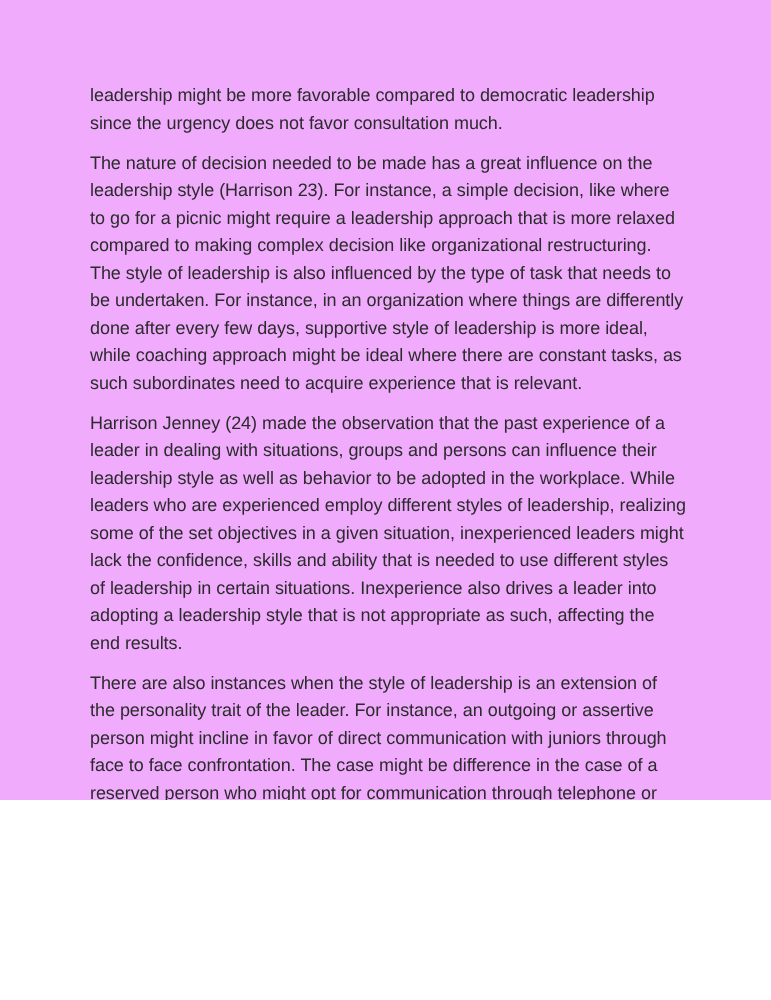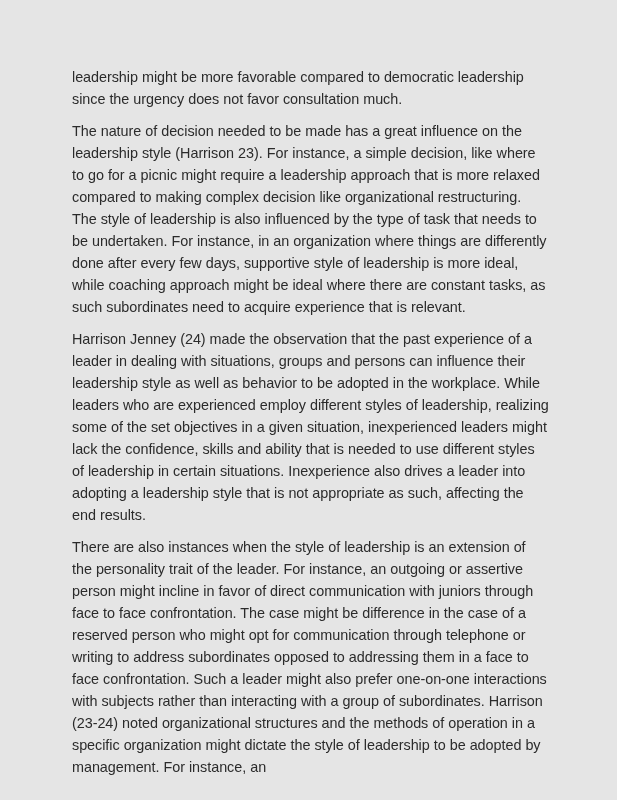--- a/index.html
+++ b/index.html
@@ -9,22 +9,22 @@
     background: #ffffff;
   }
 
   body {
     font-family: "Liberation Sans", sans-serif;
   }
 
   .page {
     position: relative;
     width: 617px;
-    height: 800px;
-    background: #e5e5e5;
+    height: 640px;
+    background: #f0abfc;
     overflow: hidden;
     box-sizing: border-box;
   }
 
   .page-body {
     position: absolute;
     left: 72px;
     top: 66px;
     width: 477px;
   }

